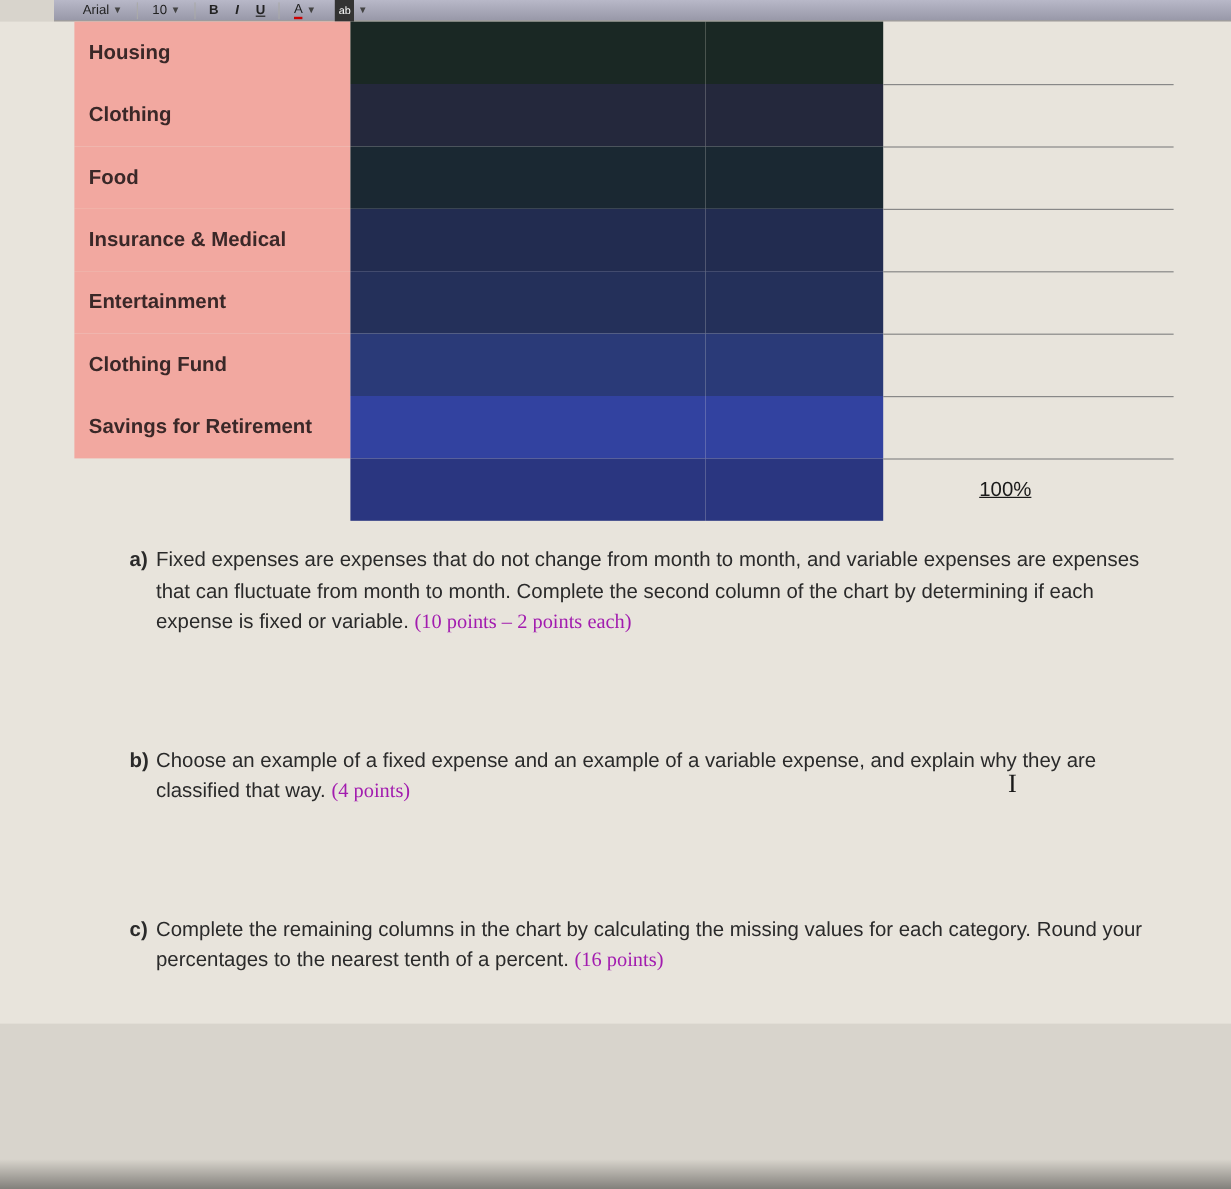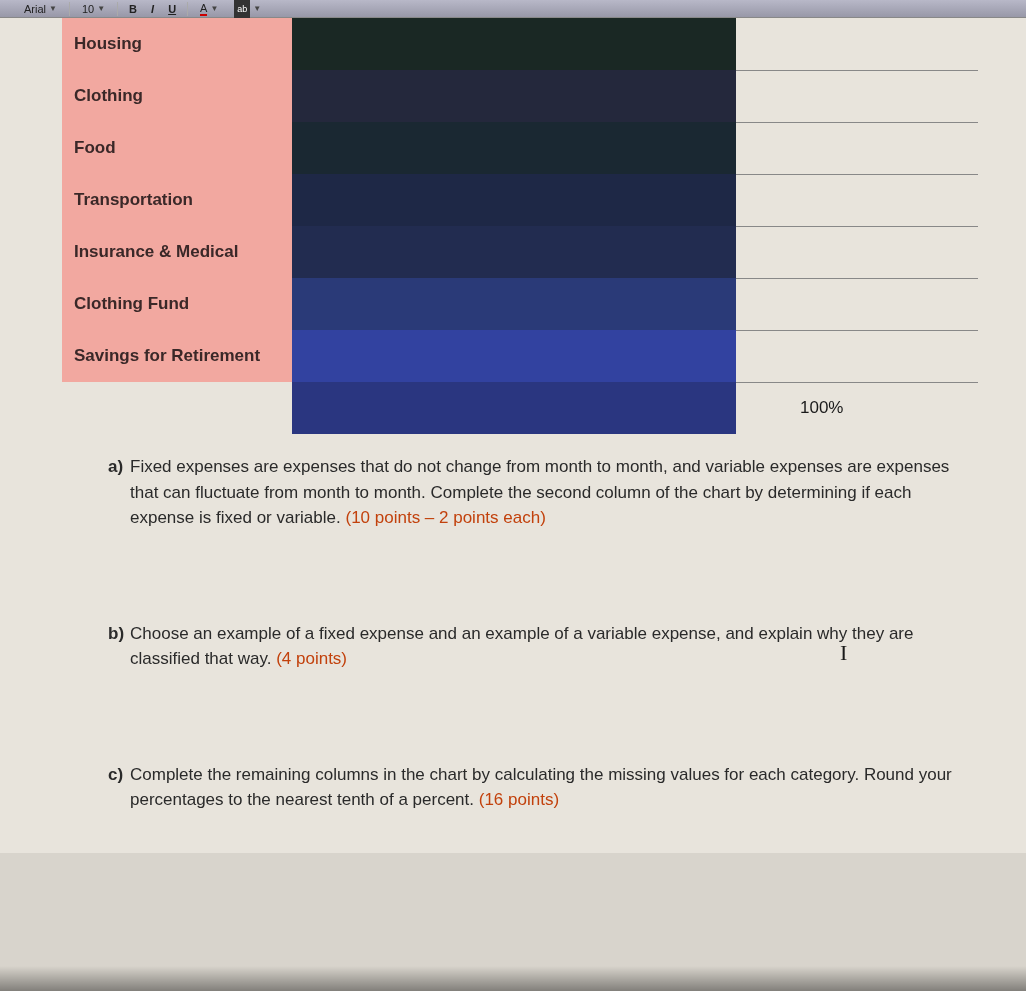--- a/index.html
+++ b/index.html
@@ -16,20 +16,21 @@
     .toolbar {
       height: 18px;
       background: linear-gradient(to bottom, #b8b8c8, #9898a8);
       border-bottom: 1px solid #888;
       display: flex;
       align-items: center;
       gap: 8px;
       padding: 0 20px;
       font-size: 11px;
       color: #222;
+      margin-left: 45px;
     }
     .toolbar-item {
       display: flex;
       align-items: center;
       gap: 3px;
       padding: 0 4px;
     }
     .toolbar-dropdown-arrow {
       font-size: 8px;
       color: #444;
@@ -78,24 +79,25 @@
       width: 242px;
       padding-left: 80px;
       font-size: 17px;
       color: #1a1a1a;
       border-bottom: 1px solid #888;
       vertical-align: bottom;
       padding-bottom: 4px;
     }
     .pct-col-last {
       width: 242px;
-      padding-left: 64px;
+      padding-left: 80px;
       font-size: 17px;
       color: #1a1a1a;
       vertical-align: middle;
+      text-decoration: underline;
     }
     
     
     .dark-band-1 { background: #1a2824; }
     .dark-band-2 { background: #1a2832; }
     .dark-band-3 { background: #24283c; }
     .dark-band-4 { background: #1e2846; }
     .dark-band-5 { background: #222c50; }
     .dark-band-6 { background: #24305a; }
     .dark-band-7 { background: #2a3a78; }
@@ -117,21 +119,22 @@
     .question {
       margin-bottom: 90px;
       position: relative;
     }
     .question-label {
       position: absolute;
       left: -22px;
       font-weight: bold;
     }
     .points-note {
-      color: #c2410c;
+      color: #a21caf;
+      font-family: Liberation Serif, serif;
     }
     
     
     .text-cursor {
       position: absolute;
       left: 840px;
       top: 622px;
       font-size: 22px;
       color: #1a1a1a;
       font-family: serif;
@@ -194,31 +197,31 @@
       <td class="pct-col"></td>
     </tr>
     <tr>
       <td class="category-col">Food</td>
       <td class="dark-col dark-band-2"></td>
       <td class="dark-col dark-band-2"></td>
       <td class="dark-col dark-band-2"></td>
       <td class="pct-col"></td>
     </tr>
     <tr>
-      <td class="category-col">Transportation</td>
-      <td class="dark-col dark-band-4"></td>
-      <td class="dark-col dark-band-4"></td>
-      <td class="dark-col dark-band-4"></td>
-      <td class="pct-col"></td>
-    </tr>
-    <tr>
       <td class="category-col">Insurance &amp; Medical</td>
       <td class="dark-col dark-band-5"></td>
       <td class="dark-col dark-band-5"></td>
       <td class="dark-col dark-band-5"></td>
+      <td class="pct-col"></td>
+    </tr>
+    <tr>
+      <td class="category-col">Entertainment</td>
+      <td class="dark-col dark-band-6"></td>
+      <td class="dark-col dark-band-6"></td>
+      <td class="dark-col dark-band-6"></td>
       <td class="pct-col"></td>
     </tr>
     <tr>
       <td class="category-col">Clothing Fund</td>
       <td class="dark-col dark-band-7"></td>
       <td class="dark-col dark-band-7"></td>
       <td class="dark-col dark-band-7"></td>
       <td class="pct-col"></td>
     </tr>
     <tr>

